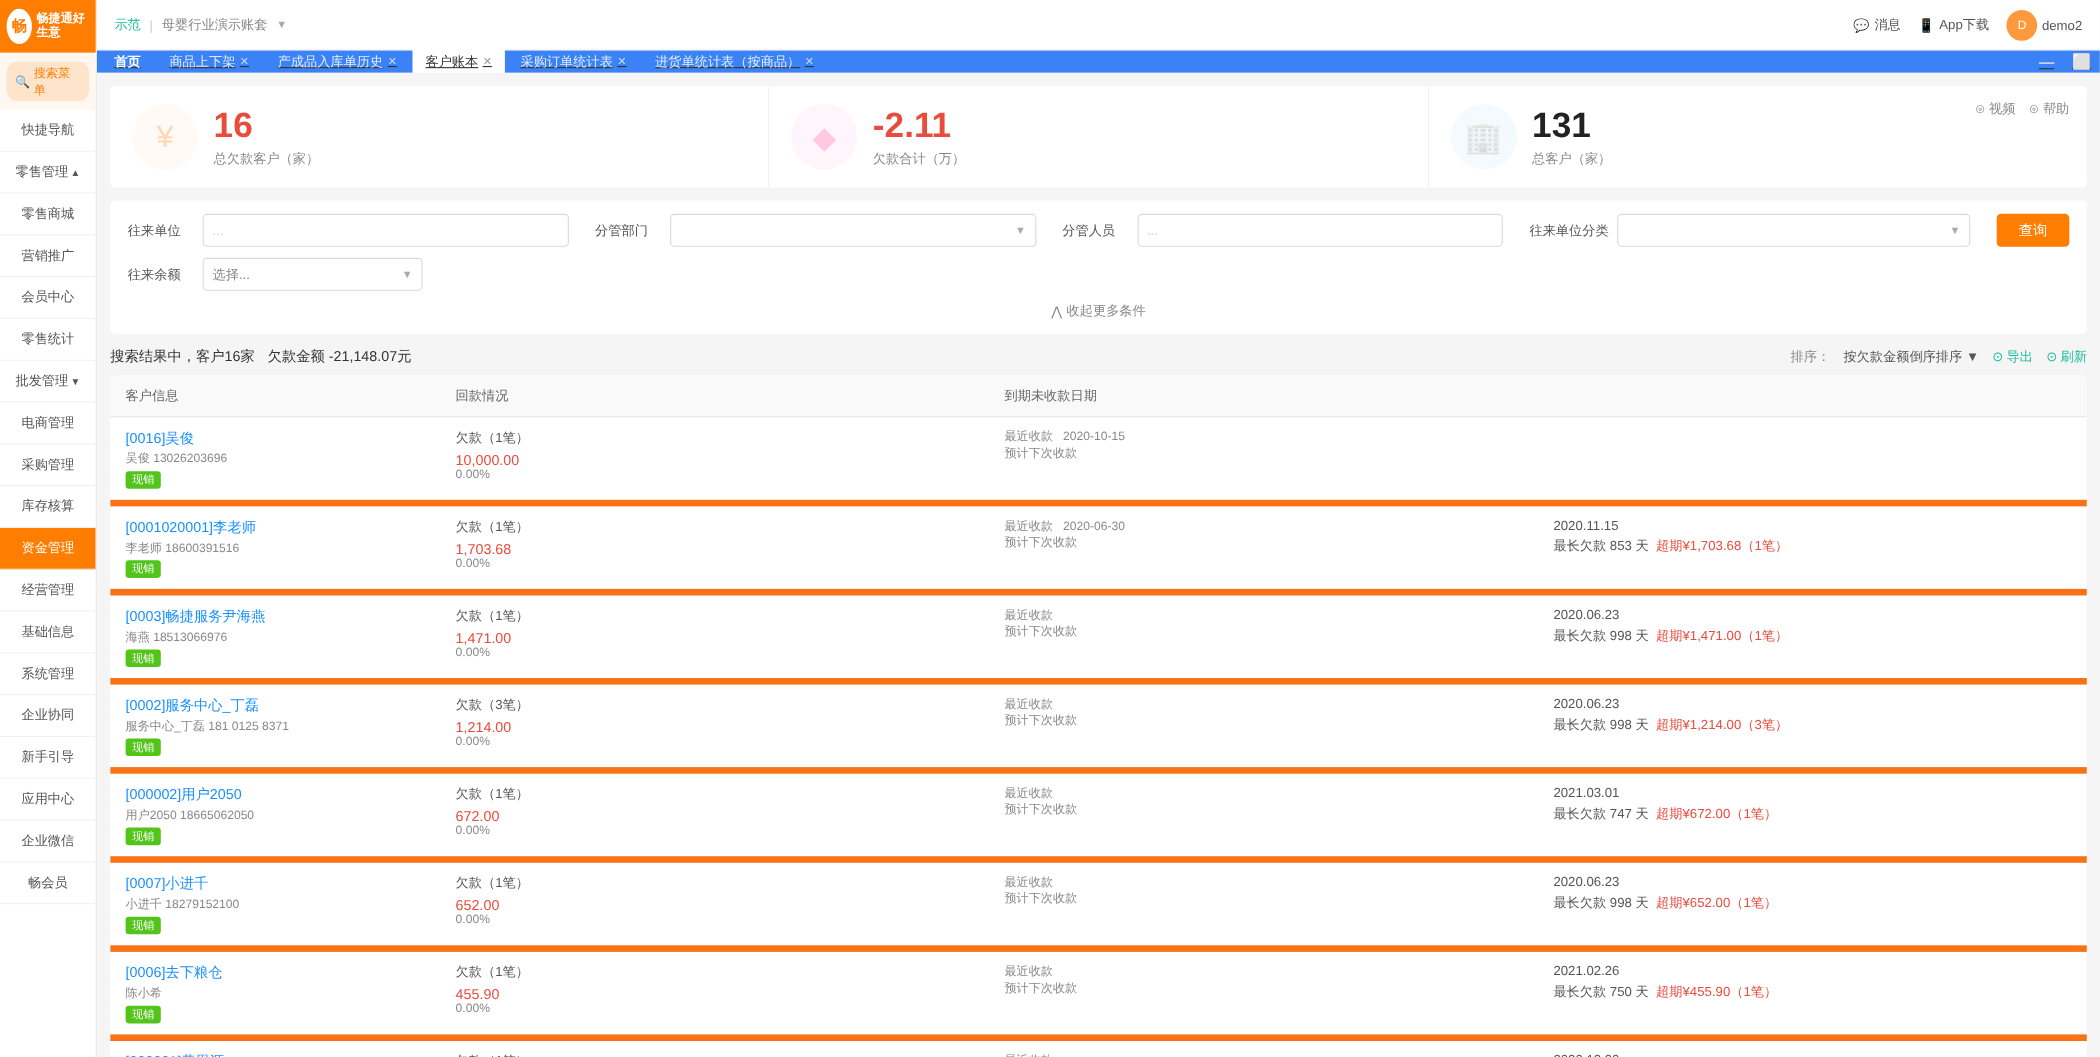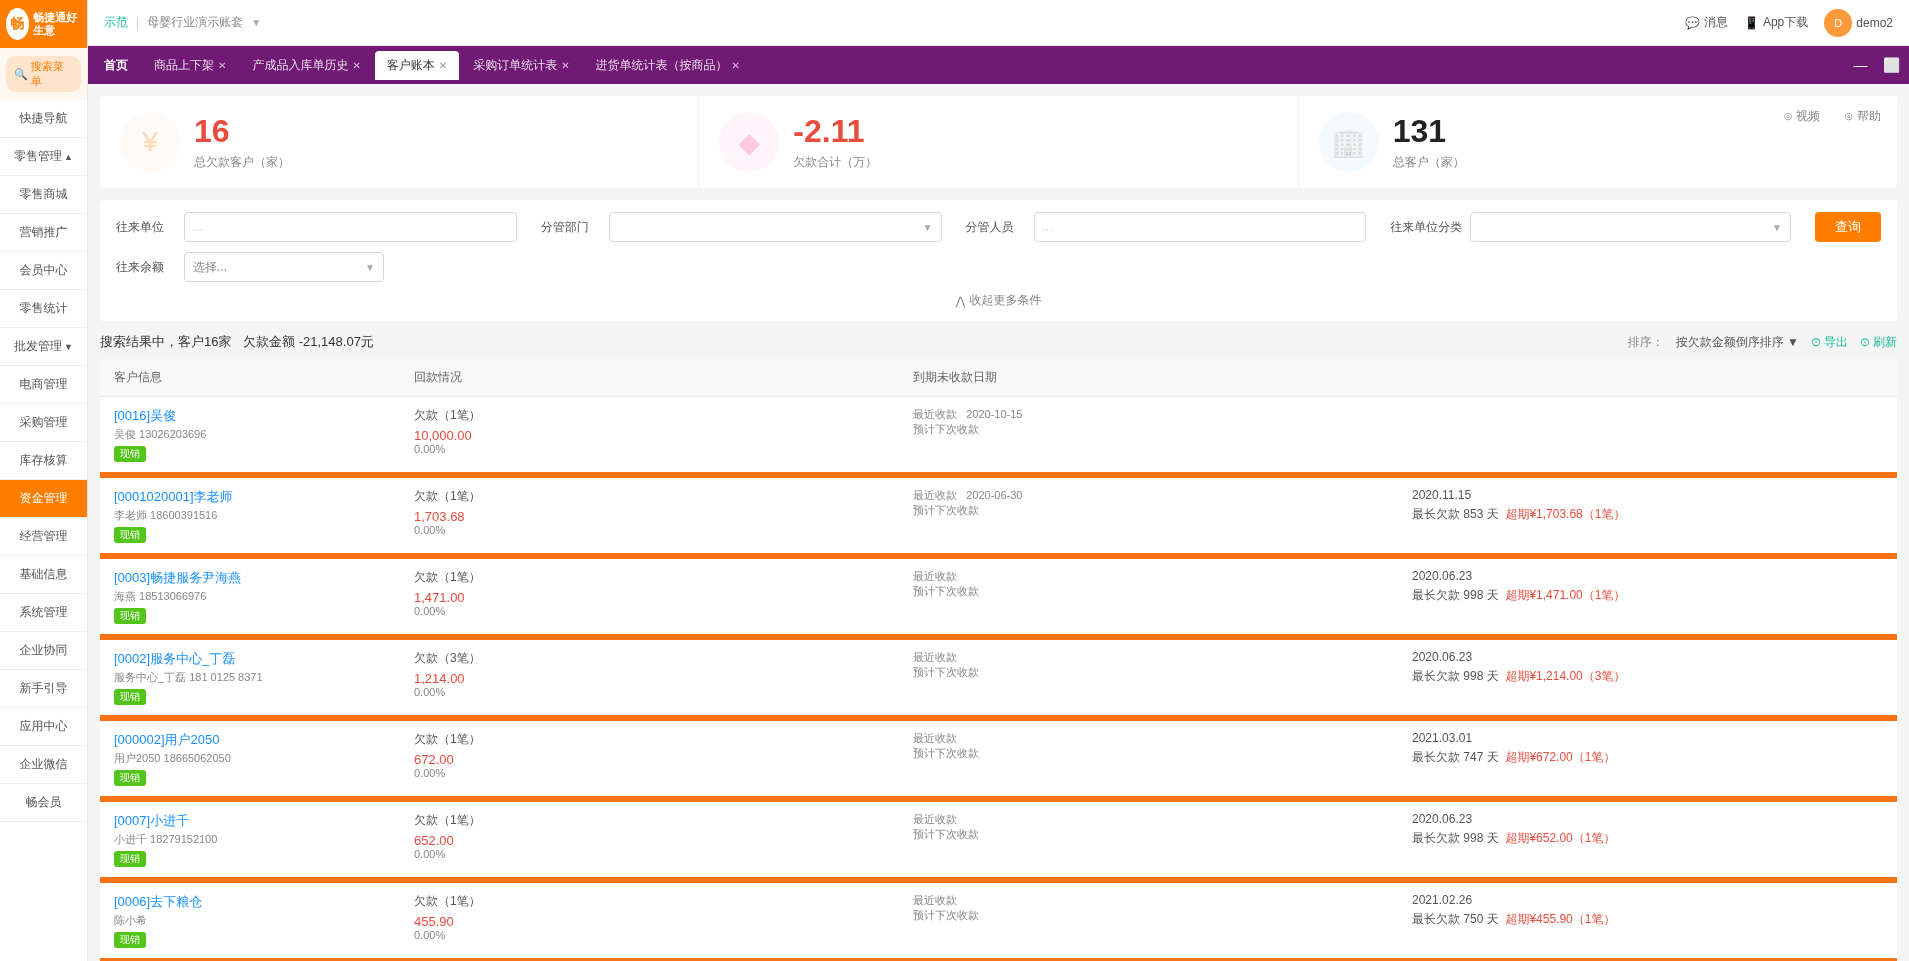--- a/index.html
+++ b/index.html
@@ -20,21 +20,21 @@
     .main { flex: 1; display: flex; flex-direction: column; overflow: hidden; }
 
     
     .topbar { background: #fff; height: 46px; display: flex; align-items: center; justify-content: space-between; padding: 0 16px; border-bottom: 1px solid #e8e8e8; flex-shrink: 0; }
     .topbar-left { display: flex; align-items: center; gap: 8px; font-size: 12px; color: #666; }
     .topbar-right { display: flex; align-items: center; gap: 16px; font-size: 12px; color: #555; }
     .topbar-right-item { display: flex; align-items: center; gap: 4px; cursor: pointer; }
     .avatar { width: 28px; height: 28px; border-radius: 50%; background: #ff9a3c; display: flex; align-items: center; justify-content: center; color: #fff; font-size: 11px; }
 
     
-    .tabs-bar { background: #701a75; display: flex; align-items: center; padding: 0 4px; height: 38px; flex-shrink: 0; }
+    .tabs-bar { background: #3b82f6; display: flex; align-items: center; padding: 0 4px; height: 20px; flex-shrink: 0; text-decoration: underline; }
     .tab { display: flex; align-items: center; gap: 4px; padding: 6px 12px; font-size: 12px; cursor: pointer; color: rgba(255,255,255,0.85); border-radius: 4px 4px 0 0; margin-right: 2px; white-space: nowrap; }
     .tab.active { background: #fff; color: #333; }
     .tab-close { font-size: 10px; color: rgba(255,255,255,0.7); cursor: pointer; }
     .tab.active .tab-close { color: #999; }
     .tab-home { color: #fff; font-weight: bold; }
     .tabs-actions { margin-left: auto; display: flex; gap: 8px; }
     .tab-action-btn { color: #fff; cursor: pointer; font-size: 14px; padding: 2px 4px; }
 
     
     .page-content { flex: 1; overflow-y: auto; background: #f5f5f5; padding: 12px; }
@@ -44,21 +44,21 @@
     .stat-card { flex: 1; padding: 16px 20px; display: flex; align-items: center; gap: 14px; border-right: 1px solid #f0f0f0; position: relative; }
     .stat-card:last-child { border-right: none; }
     .stat-icon { width: 60px; height: 60px; border-radius: 50%; display: flex; align-items: center; justify-content: center; font-size: 28px; opacity: 0.3; }
     .stat-icon.orange { background: #fff0e0; color: #ff7d00; }
     .stat-icon.pink { background: #ffe0f0; color: #ff4da6; }
     .stat-icon.blue { background: #e0f0ff; color: #4da6ff; }
     .stat-number { font-size: 32px; font-weight: bold; }
     .stat-number.red { color: #e84c3d; }
     .stat-number.dark { color: #222; }
     .stat-label { font-size: 12px; color: #888; margin-top: 4px; }
-    .stat-top-right { position: absolute; top: 12px; right: 16px; display: flex; gap: 24px; font-size: 12px; color: #888; }
+    .stat-top-right { position: absolute; top: 12px; right: 16px; display: flex; gap: 12px; font-size: 12px; color: #888; }
     .stat-top-right span { cursor: pointer; display: flex; align-items: center; gap: 3px; }
 
     
     .filter-area { background: #fff; border-radius: 4px; padding: 12px 16px; margin-bottom: 12px; }
     .filter-row { display: flex; gap: 24px; align-items: center; margin-bottom: 10px; }
     .filter-item { display: flex; align-items: center; gap: 8px; flex: 1; }
     .filter-label { font-size: 12px; color: #555; white-space: nowrap; min-width: 60px; }
     .filter-input { flex: 1; border: 1px solid #d9d9d9; border-radius: 4px; padding: 5px 8px; font-size: 12px; color: #333; display: flex; align-items: center; justify-content: space-between; cursor: pointer; min-height: 30px; }
     .filter-select { flex: 1; border: 1px solid #d9d9d9; border-radius: 4px; padding: 5px 8px; font-size: 12px; color: #333; display: flex; align-items: center; justify-content: space-between; cursor: pointer; min-height: 30px; }
     .filter-select-arrow { color: #aaa; font-size: 10px; }

